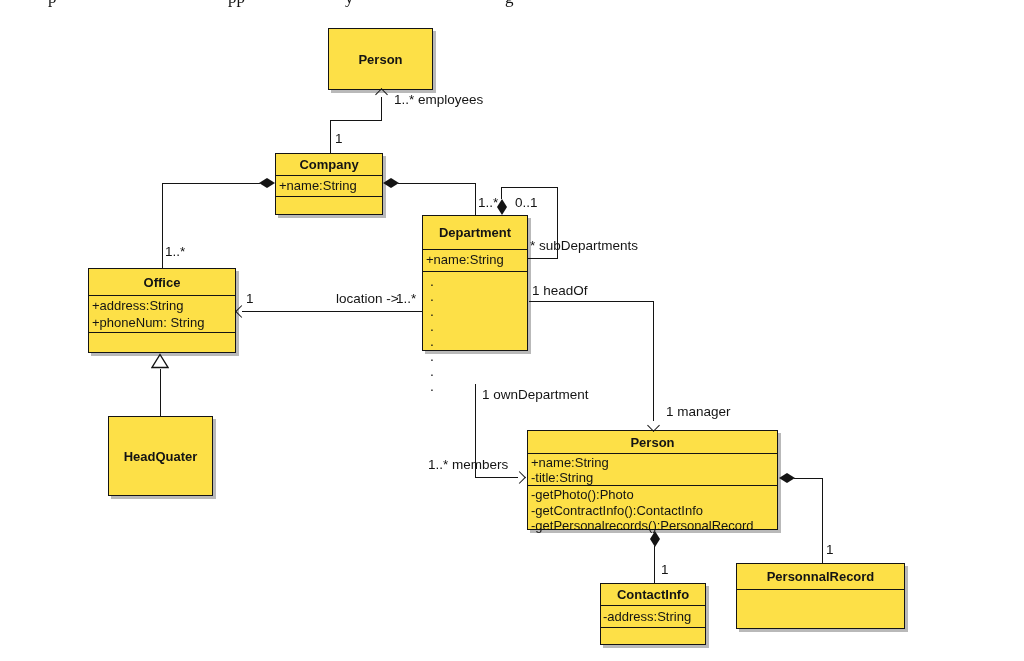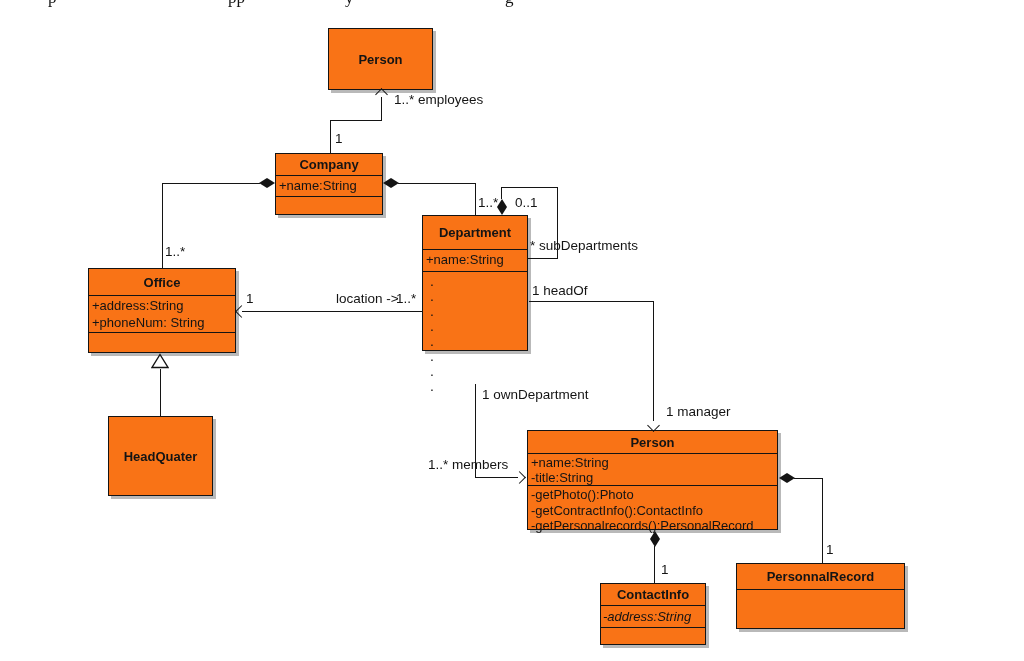--- a/index.html
+++ b/index.html
@@ -2,21 +2,21 @@
 <html><head>
 <meta charset="utf-8">
 <style>
   html,body{margin:0;padding:0;background:#ffffff;}
   #stage{
     position:relative;width:1024px;height:661px;background:#ffffff;overflow:hidden;
     font-family:"Liberation Sans","DejaVu Sans",sans-serif;color:#141414;
   }
   
   .cls{
-    position:absolute;background:#f97316;border:1.2px solid #141414;
+    position:absolute;background:#fde047;border:1.2px solid #141414;
     box-shadow:3px 3px 0 #b9b9b9;display:flex;flex-direction:column;
     font-size:13px;line-height:15px;box-sizing:border-box;
   }
   .cls .title{
     font-weight:bold;display:flex;align-items:center;justify-content:center;
     text-align:center;font-size:13px;
   }
   .cls .sec{border-top:1.2px solid #141414;box-sizing:border-box;}
   .cls .attrs{padding:2px 2px 0 3px;}
   .cls .attrs div{white-space:nowrap;}
@@ -101,21 +101,21 @@
     </div>
     <div class="sec attrs fill" style="padding-top:1px;line-height:15.5px;">
       <div>-getPhoto():Photo</div>
       <div>-getContractInfo():ContactInfo</div>
       <div>-getPersonalrecords():PersonalRecord</div>
     </div>
   </div>
 
   <div class="cls" style="left:600px;top:583px;width:106px;height:62px;">
     <div class="title" style="flex:0 0 21px">ContactInfo</div>
-    <div class="sec attrs" style="flex:0 0 22px;padding-left:2px;line-height:18px;font-style:italic;">
+    <div class="sec attrs" style="flex:0 0 22px;padding-left:2px;line-height:18px;">
       <div>-address:String</div>
     </div>
     <div class="sec fill"></div>
   </div>
 
   <div class="cls" style="left:736px;top:563px;width:169px;height:66px;">
     <div class="title" style="flex:0 0 25px">PersonnalRecord</div>
     <div class="sec fill"></div>
   </div>
 

